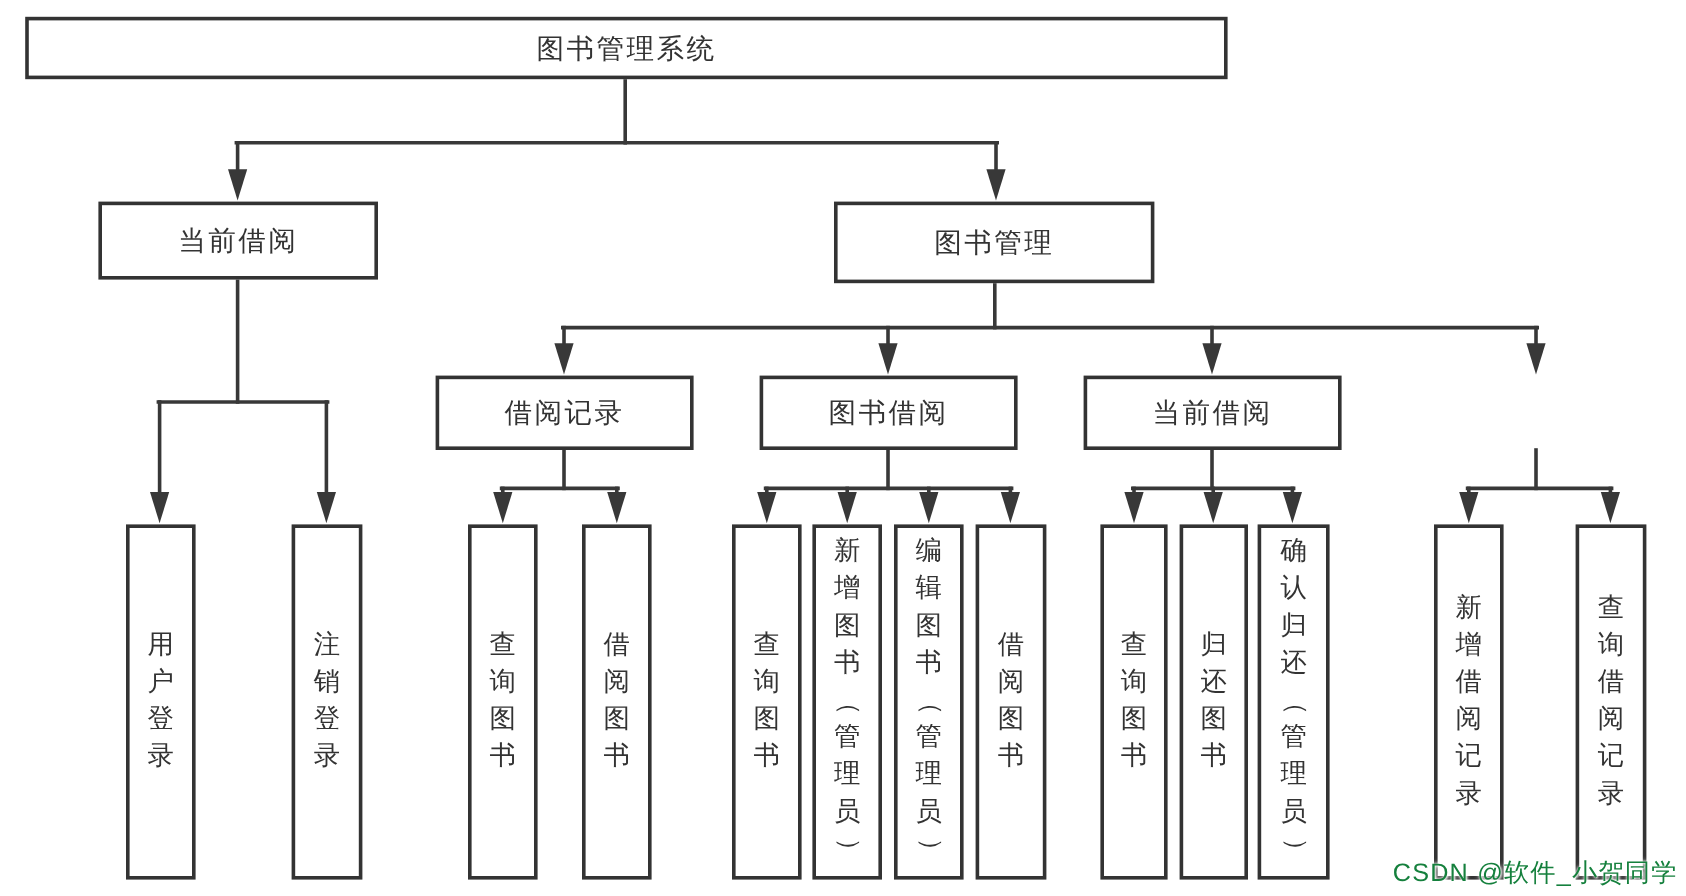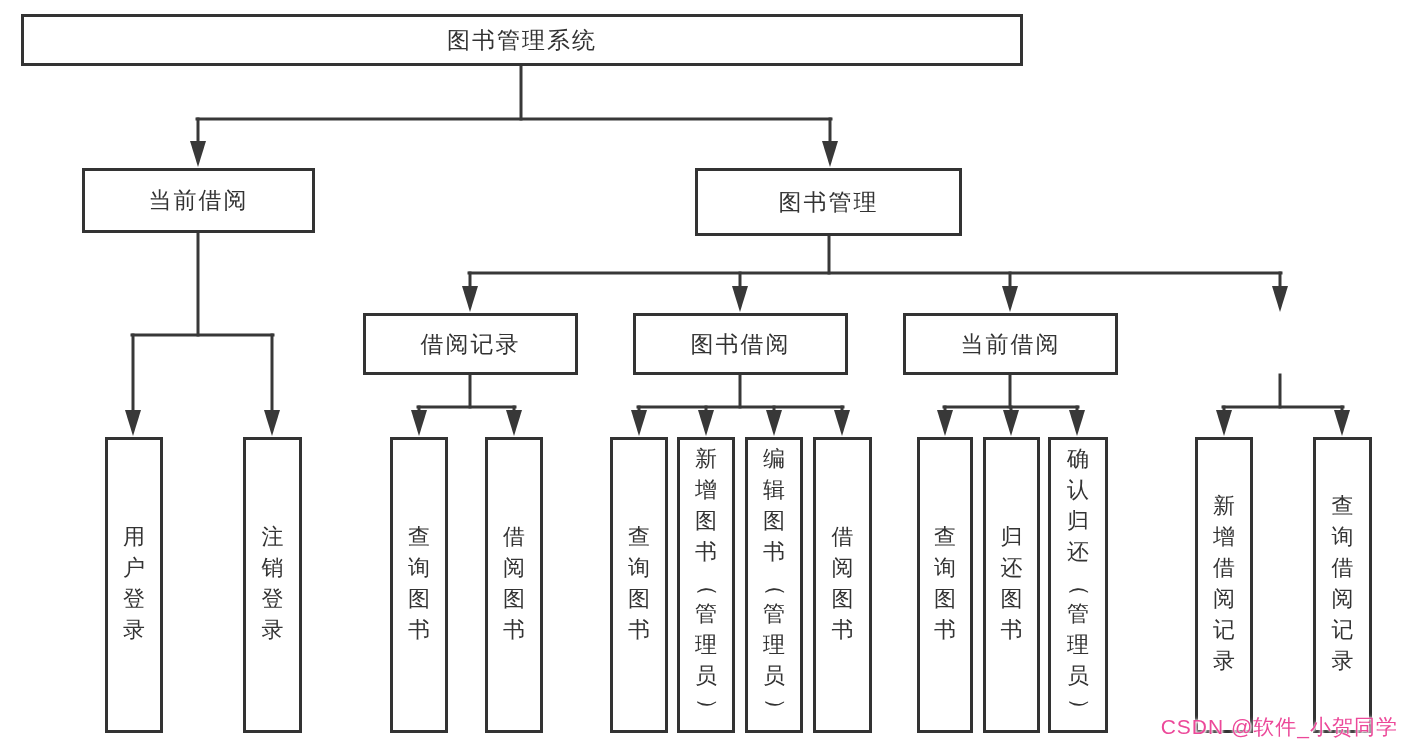--- a/index.html
+++ b/index.html
@@ -13,21 +13,21 @@
     display:flex;align-items:center;justify-content:center;color:#333333;font-family:Liberation Mono, monospace;
   }
   .hbox .label{font-size:23px;letter-spacing:2px;white-space:nowrap;}
   .vbox .label{
     display:flex;flex-direction:column;align-items:center;justify-content:center;
     gap:9px;font-size:22px;width:100%;height:100%;
   }
   .vbox .label span{display:block;line-height:1;}
   .vbox .label span.rot{transform:rotate(90deg);}
   .watermark{
-    position:absolute;right:7px;top:713px;font-size:21px;color:#ec4899;
+    position:absolute;right:7px;top:713px;font-size:21px;color:#15803d;
     letter-spacing:1px;white-space:nowrap;
     text-shadow:0 0 2px #ffffff,0 0 4px #ffffff,1px 1px 2px #ffffff;
   }
 </style>
 </head>
 <body>
 
 <div class="canvas">
 
   <svg class="wires" width="1405" height="747" viewBox="0 0 1405 747">

